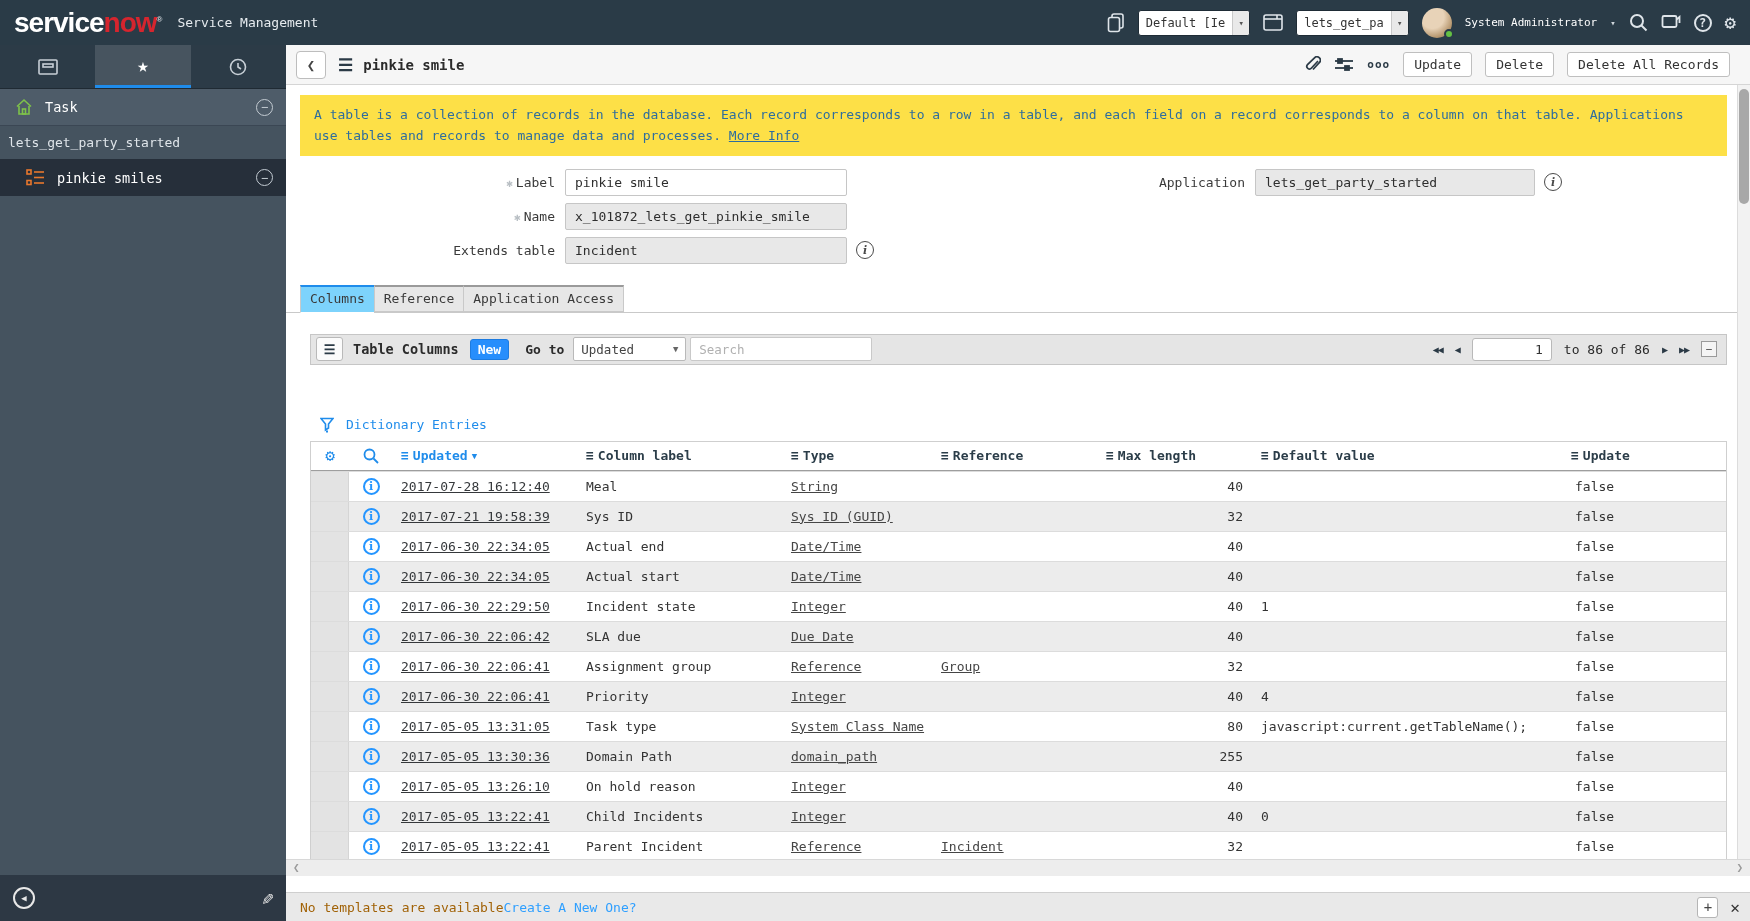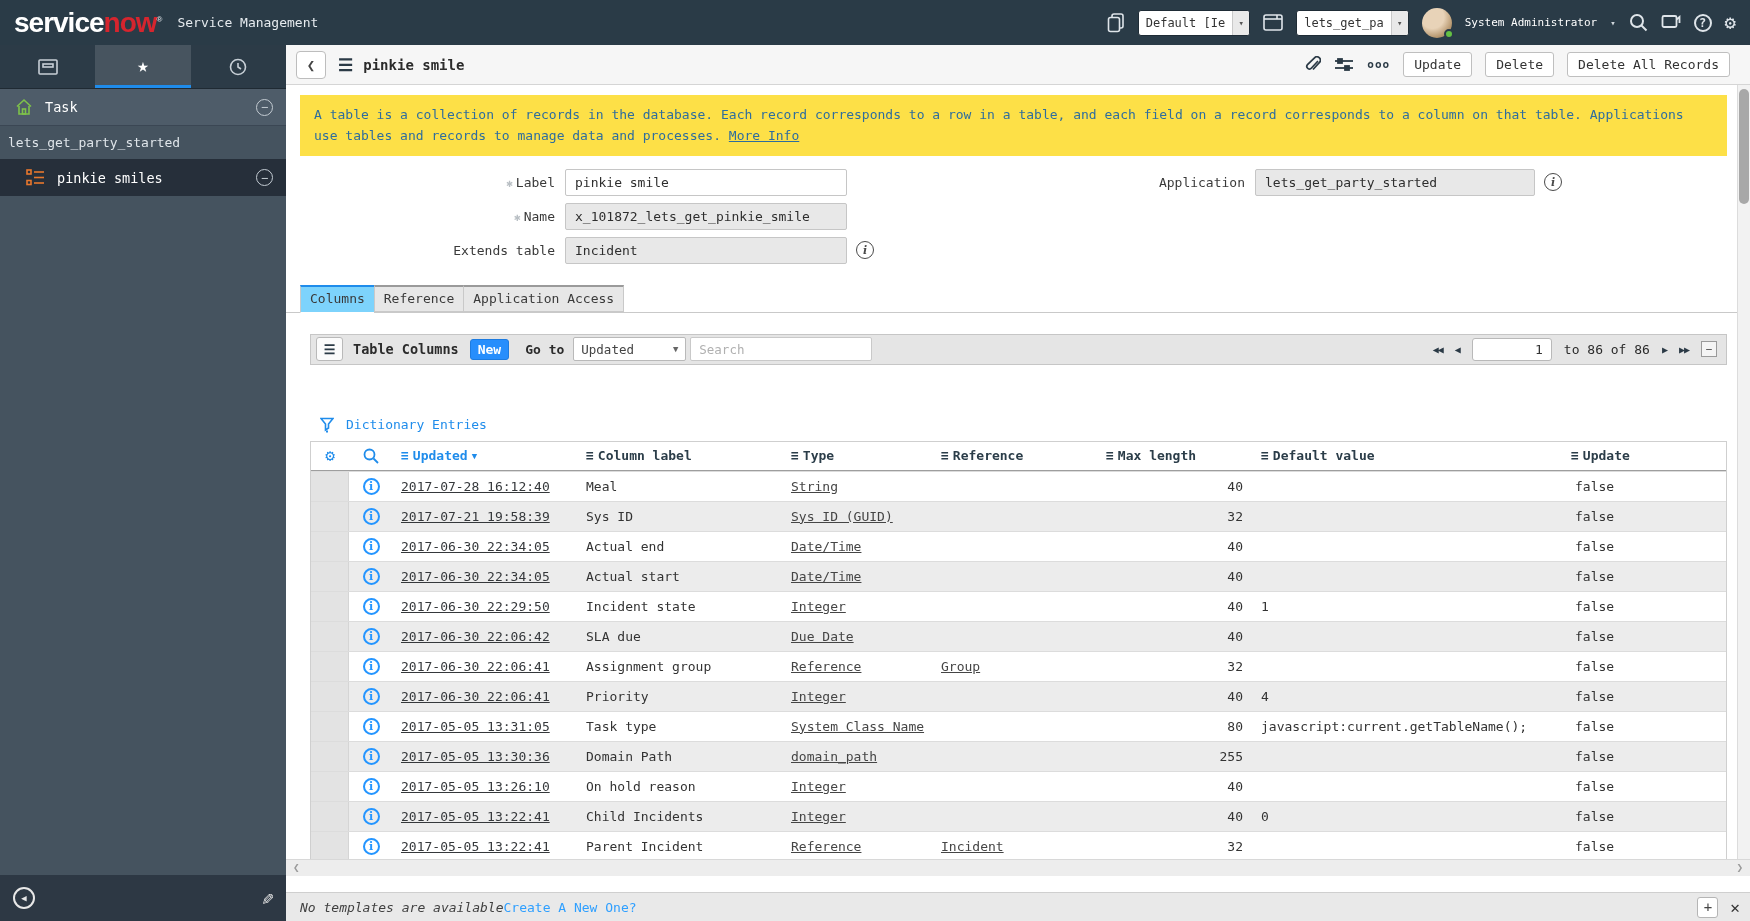--- a/index.html
+++ b/index.html
@@ -120,21 +120,21 @@
   .cell-link { color:#454545; text-decoration:underline; }
   .c-max.cellv { text-align:right; padding-right:10px; padding-left:0; }
   .c-disp.cellv { padding-left:12px; }
 
   .hscroll { height:17px; background:#ededed; border-top:1px solid #d8d8d8; position:relative; flex:none; }
   .hs-arrow { position:absolute; top:1px; font-size:11px; color:#9a9a9a; }
   .hs-left { left:7px; }
   .hs-right { right:7px; }
   .white-strip { height:16px; background:#fff; flex:none; }
   .template-bar { height:29px; background:#e9e9e9; border-top:1px solid #cfcfcf; display:flex; align-items:center; padding:0 10px 0 14px; flex:none; }
-  .tpl-text { font-size:13px; color:#404040; white-space:nowrap;font-style:italic; }
+  .tpl-text { font-size:13px; color:#a16207; white-space:nowrap; }
   .tpl-link { color:#2e9fff; font-size:13px; text-decoration:none; }
   .tpl-actions { margin-left:auto; display:flex; align-items:center; gap:12px; }
   .plus-btn { width:21px; height:21px; background:#fff; border:1px solid #b5b5b5; border-radius:3px; font-size:14px; color:#444; display:flex; align-items:center; justify-content:center; line-height:1; }
   .x-btn { font-size:16px; color:#333; font-weight:bold; }
   svg { display:block; }
 </style>
 </head>
 <body>
 
 <div class="app">

